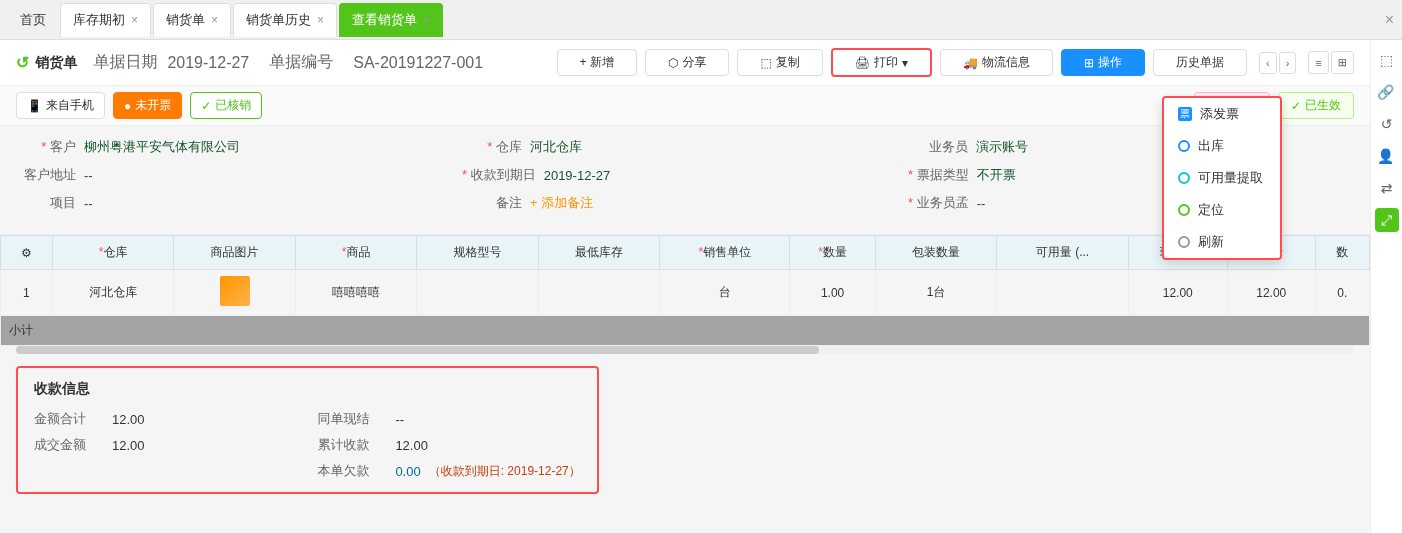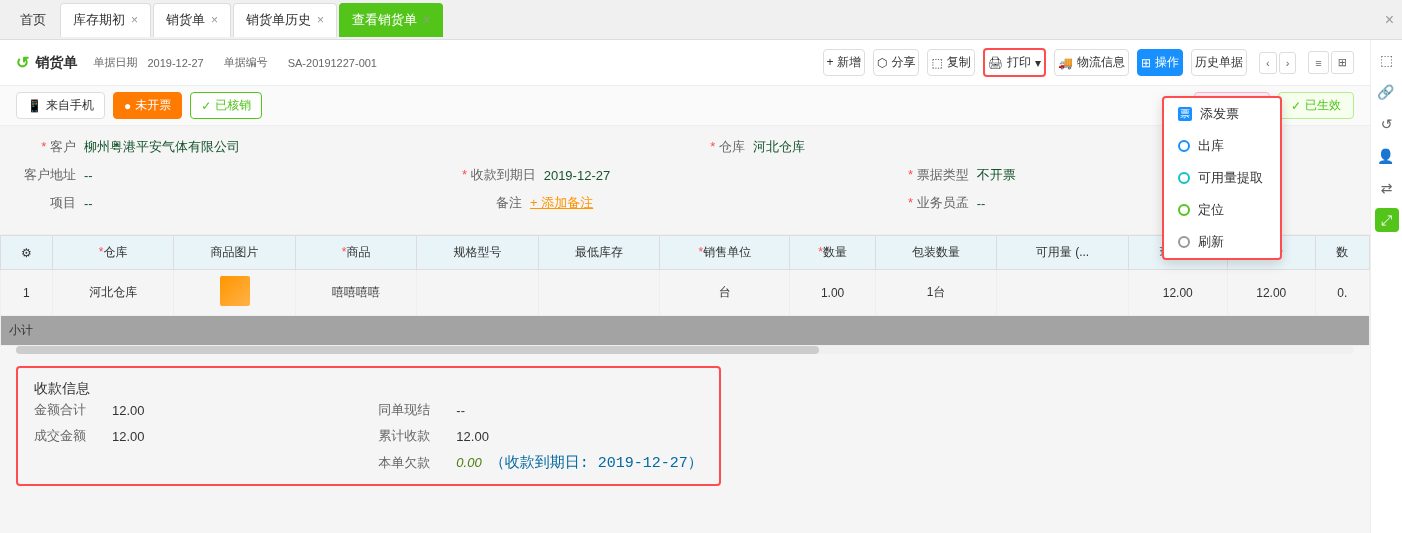--- a/index.html
+++ b/index.html
@@ -20,34 +20,34 @@
     .tab-home { padding: 6px 12px; font-size: 13px; cursor: pointer; }
     .tab-bar-right { margin-left: auto; cursor: pointer; color: #999; font-size: 16px; }
 
     
     .doc-header {
       display: flex; align-items: center; padding: 8px 16px; border-bottom: 1px solid #eee;
       gap: 16px; background: #fff;
     }
     .doc-title { display: flex; align-items: center; gap: 6px; font-weight: bold; font-size: 14px; color: #333; }
     .doc-title-icon { color: #52c41a; font-size: 16px; }
-    .doc-meta { display: flex; align-items: center; gap: 20px; font-size: 11px; color: #666; }
+    .doc-meta { display: flex; align-items: center; gap: 20px; font-size: 16px; color: #666; }
     .doc-meta span { display: flex; align-items: center; gap: 4px; }
     .doc-actions { margin-left: auto; display: flex; align-items: center; gap: 8px; }
-    .btn { display: flex; align-items: center; gap: 4px; padding: 4px 3px; border: 1px solid #ddd; border-radius: 4px; cursor: pointer; font-size: 12px; background: #fff; color: #333; }
+    .btn { display: flex; align-items: center; gap: 4px; padding: 4px 22px; border: 1px solid #ddd; border-radius: 4px; cursor: pointer; font-size: 12px; background: #fff; color: #333; }
     .btn-operations { background: #1890ff; border-color: #1890ff; color: #fff; }
 
     
     .form-area { padding: 12px 16px; border-bottom: 1px solid #eee; }
     .form-row { display: flex; align-items: center; margin-bottom: 10px; gap: 0; }
     .form-field { display: flex; align-items: center; flex: 1; gap: 8px; }
     .form-label { color: #666; min-width: 60px; text-align: right; font-size: 13px; }
     .form-label.required::before { content: '* '; color: #ff4d4f; }
     .form-value { color: #14532d; font-size: 13px; }
-    .form-value.link { color: #1890ff; cursor: pointer; text-decoration: underline; }
+    .form-value.link { color: #1890ff; cursor: pointer; }
 
     
     .toolbar { display: flex; align-items: center; padding: 6px 16px; background: #fafafa; border-bottom: 1px solid #eee; gap: 8px; }
     .toolbar-btn { display: flex; align-items: center; gap: 4px; padding: 4px 10px; border: 1px solid #ddd; border-radius: 4px; cursor: pointer; font-size: 12px; background: #fff; }
     .toolbar-btn.phone { color: #333; }
     .toolbar-btn.open { background: #ff7a00; border-color: #ff7a00; color: #fff; }
     .confirm-btn { display: flex; align-items: center; gap: 4px; padding: 4px 10px; border: 1px solid #52c41a; border-radius: 4px; cursor: pointer; font-size: 12px; background: #fff; color: #52c41a; }
     .toolbar-right { margin-left: auto; display: flex; gap: 8px; }
     .status-badge { display: flex; align-items: center; gap: 4px; padding: 4px 12px; border-radius: 4px; font-size: 12px; }
     .status-sold { background: #fff0f6; border: 1px solid #ffadd2; color: #eb2f96; }
@@ -60,26 +60,26 @@
     th { padding: 8px 8px; border: 1px solid #ddd; font-weight: normal; color: #333; white-space: nowrap; text-align: center; }
     td { padding: 6px 8px; border: 1px solid #eee; color: #333; text-align: center; }
     tr.subtotal td { background: #a3a3a3; }
     .product-img { width: 30px; height: 30px; background: linear-gradient(135deg, #ff9500, #ffb347); border-radius: 2px; display: inline-block; }
 
     
     .bottom-area { display: flex; padding: 12px 16px; gap: 20px; }
     .summary-box {
       border: 2px solid #ff4d4f; border-radius: 4px; padding: 12px 16px; min-width: 500px;
     }
-    .summary-title { font-weight: normal; font-size: 14px; margin-bottom: 3px; }
+    .summary-title { font-weight: bold; font-size: 14px; margin-bottom: 12px; }
     .summary-grid { display: grid; grid-template-columns: 1fr 1fr; gap: 8px 20px; }
     .summary-row { display: flex; align-items: center; gap: 8px; font-size: 13px; }
     .summary-label { color: #666; min-width: 70px; }
     .summary-value { color: #333; }
-    .summary-value.orange { color: #4d7c0f; font-style: italic; }
+    .summary-value.orange { color: #0369a1; }
     .summary-value.link-orange { color: #ff4d4f; }
 
     
     .right-sidebar {
       width: 32px; background: #fff; border-left: 1px solid #eee;
       display: flex; flex-direction: column; align-items: center; padding: 8px 0; gap: 8px;
     }
     .sidebar-icon { width: 24px; height: 24px; display: flex; align-items: center; justify-content: center; cursor: pointer; color: #666; font-size: 14px; border-radius: 4px; }
     .sidebar-icon.green-bg { background: #52c41a; color: #fff; border-radius: 4px; }
 
@@ -225,20 +225,24 @@
 
     <div class="form-area">
       <div class="form-row">
         <div class="form-field">
           <span class="form-label required">客户</span>
           <span class="form-value">柳州粤港平安气体有限公司</span>
         </div>
         <div class="form-field">
           <span class="form-label required">仓库</span>
           <span class="form-value">河北仓库</span>
+        </div>
+        <div class="form-field">
+          <span class="form-label">业务员</span>
+          <span class="form-value">演示账号</span>
         </div>
       </div>
       <div class="form-row">
         <div class="form-field">
           <span class="form-label">客户地址</span>
           <span class="form-value">--</span>
         </div>
         <div class="form-field">
           <span class="form-label required">收款到期日</span>
           <span class="form-value">2019-12-27</span>
@@ -335,21 +339,21 @@
             <span class="summary-label">成交金额</span>
             <span class="summary-value">12.00</span>
           </div>
           <div class="summary-row">
             <span class="summary-label">累计收款</span>
             <span class="summary-value">12.00</span>
           </div>
           <div class="summary-row" style="grid-column: 2; grid-row: 3; justify-content: center;">
             <span class="summary-label">本单欠款</span>
             <span class="summary-value orange">0.00</span>
-            <span class="summary-value link-orange" style="color:#0369a1; font-size:15px;font-family:Liberation Mono, monospace;">（收款到期日: 2019-12-27）</span>
+            <span class="summary-value link-orange" style="color:#c2410c; font-size:12px;">（收款到期日: 2019-12-27）</span>
           </div>
         </div>
       </div>
     </div>
 
   </div>
 
   <div class="right-sidebar">
     <div class="sidebar-icon">⬚</div>
     <div class="sidebar-icon">🔗</div>

